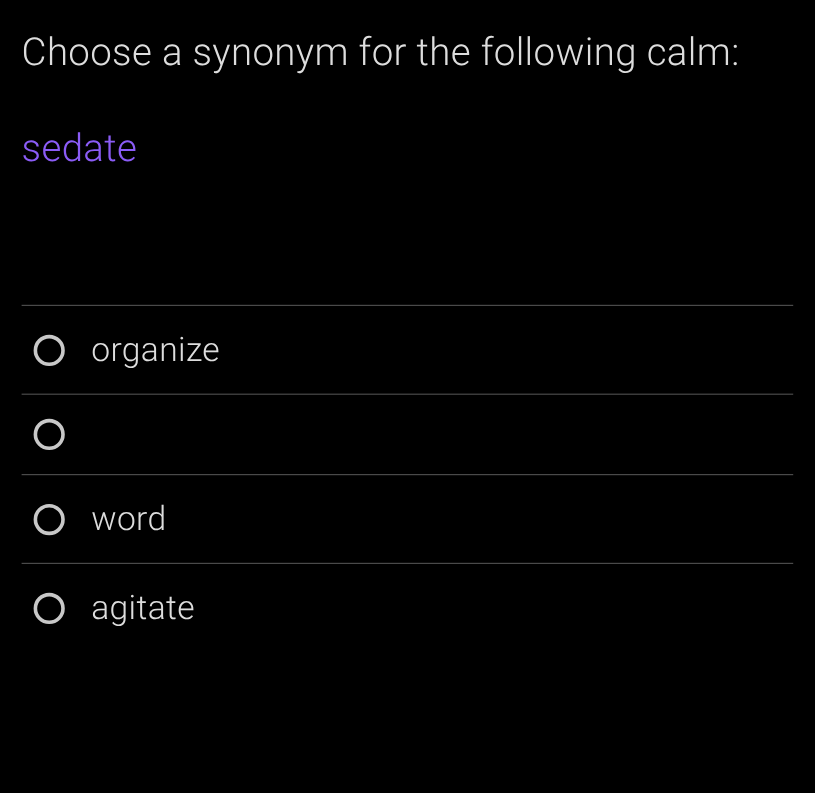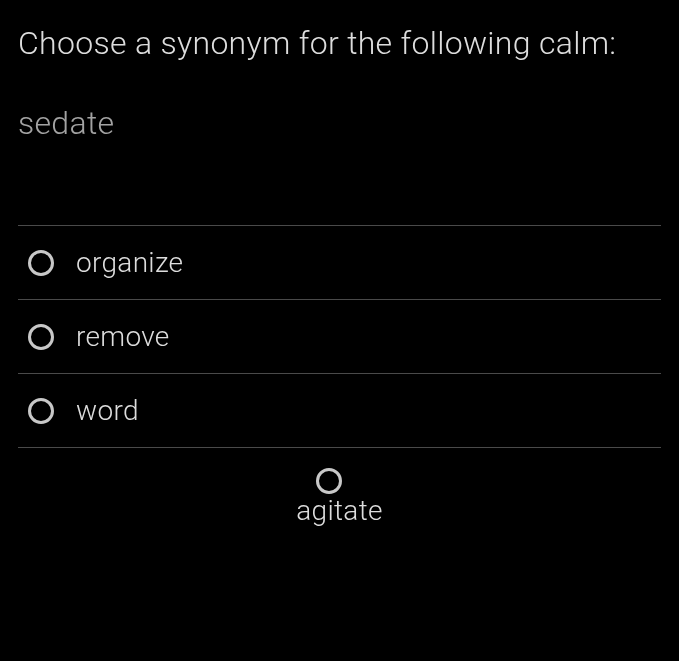--- a/index.html
+++ b/index.html
@@ -21,38 +21,37 @@
     }
     .question-prompt {
       font-size: 32px;
       line-height: 1.45;
       color: #dddddd;
       font-weight: 300;
       letter-spacing: 0.3px;
     }
     .question-word {
       font-size: 32px;
-      color: #a3a3a3;
+      color: #8b5cf6;
       font-weight: 300;
       margin-top: 38px;
       letter-spacing: 0.3px;
     }
     .options {
-      margin-top: 83px;
+      margin-top: 112px;
     }
     .option {
       display: flex;
       align-items: center;
       border-top: 1px solid #4a4a4a;
       padding: 20px 10px;
       cursor: pointer;
     }
     .option:last-child {
       border-bottom: none;
-      flex-direction: column;
     }
     .radio-icon {
       width: 26px;
       height: 26px;
       border: 3px solid #c8c8c8;
       border-radius: 50%;
       flex-shrink: 0;
       margin-right: 22px;
     }
     .option-label {
@@ -69,21 +68,20 @@
   <div class="question-prompt">Choose a synonym for the following calm:</div>
   <div class="question-word">sedate</div>
 
   <div class="options">
     <div class="option">
       <span class="radio-icon"></span>
       <span class="option-label">organize</span>
     </div>
     <div class="option">
       <span class="radio-icon"></span>
-      <span class="option-label">remove</span>
     </div>
     <div class="option">
       <span class="radio-icon"></span>
       <span class="option-label">word</span>
     </div>
     <div class="option">
       <span class="radio-icon"></span>
       <span class="option-label">agitate</span>
     </div>
   </div>

